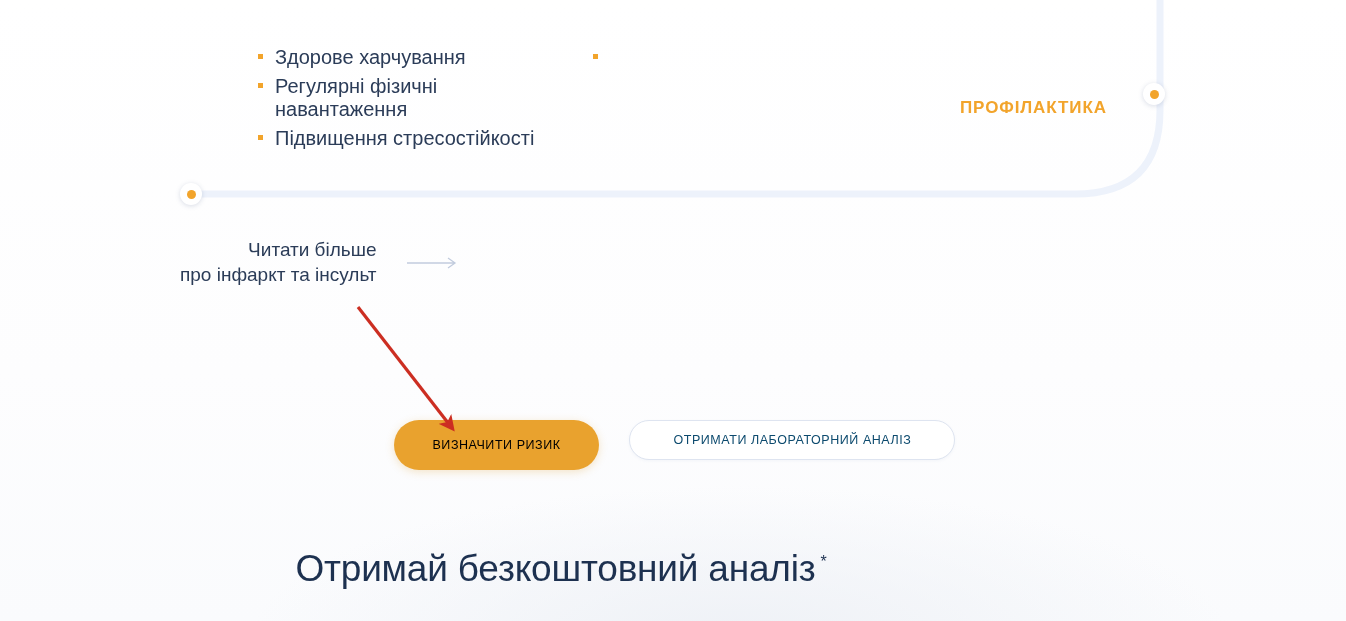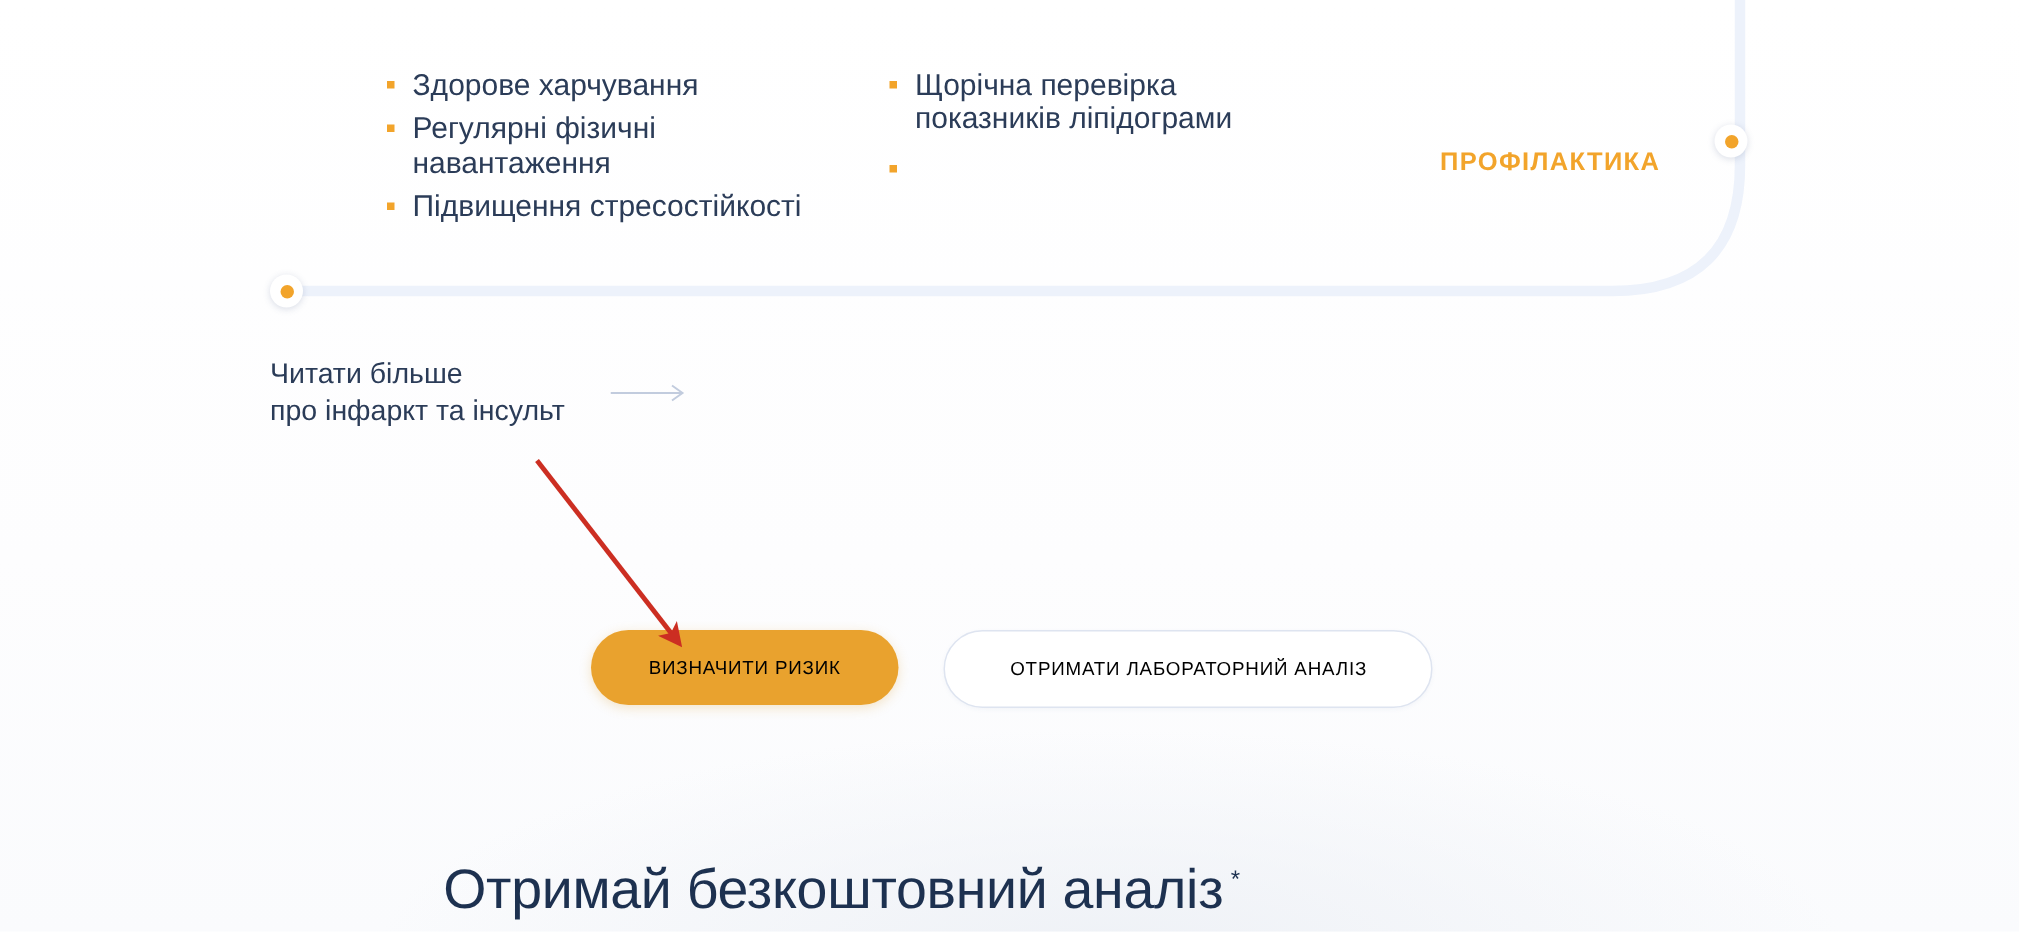--- a/index.html
+++ b/index.html
@@ -104,20 +104,21 @@
   .bullet-col-2 .bullet-text { max-width: 250px; }
 
   
   .read-more {
     position: absolute;
     left: 180px;
     top: 238px;
     display: flex;
     align-items: center;
     cursor: pointer;
+    text-align: right;
   }
   .read-more-text {
     font-size: 19px;
     line-height: 1.3;
     color: #2B3C58;
     white-space: pre-line;
   }
   .read-more-arrow {
     margin-left: 30px;
     margin-top: 2px;
@@ -144,33 +145,33 @@
   .btn-primary {
     width: 205px;
     height: 50px;
     background: #E9A22E;
     color: #000000;
     border: none;
     box-shadow: 0 2px 8px rgba(220, 155, 40, 0.25);
   }
   .btn-secondary {
     width: 326px;
-    height: 52px;
+    height: 40px;
     margin-left: 26px;
     background: #ffffff;
-    color: #000000;
+    color: #0c4a6e;
     border: 1px solid #DEE4F0;
     box-shadow: 0 1px 3px rgba(120, 140, 180, 0.07);
   }
 
   
   .bottom-heading {
     position: absolute;
     left: 0;
-    top: 572px;
+    top: 548px;
     width: 1122px;
     text-align: center;
     font-size: 37px;
     color: #1D3150;
     letter-spacing: -0.2px;
     white-space: nowrap;
   }
   .bottom-heading .asterisk {
     font-size: 16px;
     vertical-align: 14px;
@@ -214,24 +215,20 @@
         <span class="bullet-marker"></span>
         <span class="bullet-text">Регулярні фізичні навантаження</span>
       </div>
       <div class="bullet-item">
         <span class="bullet-marker"></span>
         <span class="bullet-text">Підвищення стресостійкості</span>
       </div>
     </div>
 
     <div class="bullet-col-2">
-      <div class="bullet-item">
-        <span class="bullet-marker"></span>
-        <span class="bullet-text">Щорічна перевірка показників ліпідограми</span>
-      </div>
       <div class="bullet-item">
         <span class="bullet-marker"></span>
       </div>
     </div>
 
   </div>
 
   <a class="read-more">
     <span class="read-more-text">Читати більше
 про інфаркт та інсульт</span>

